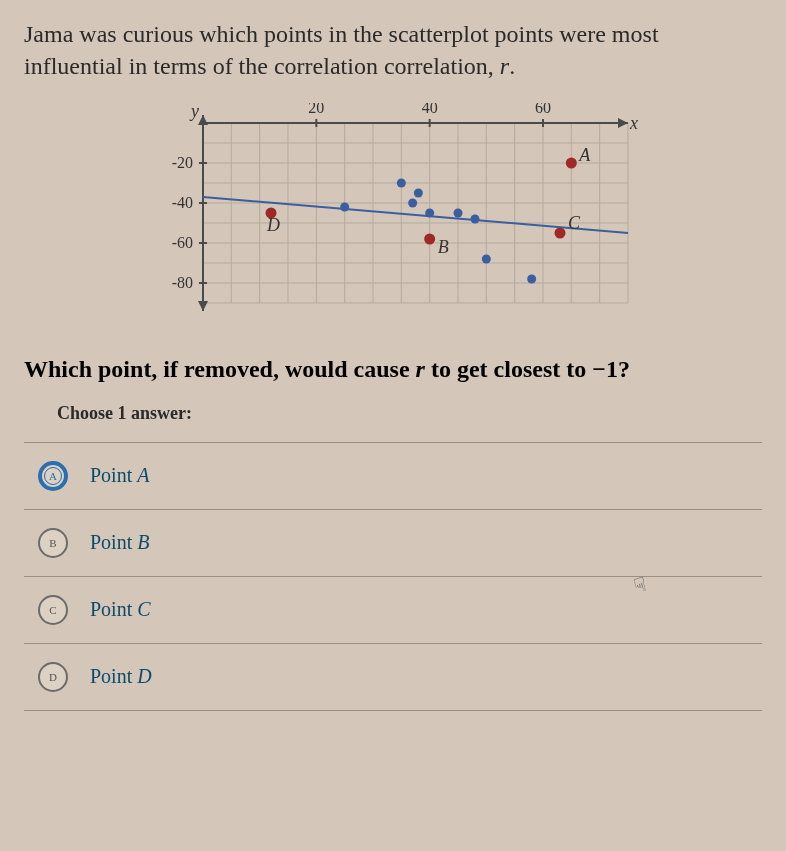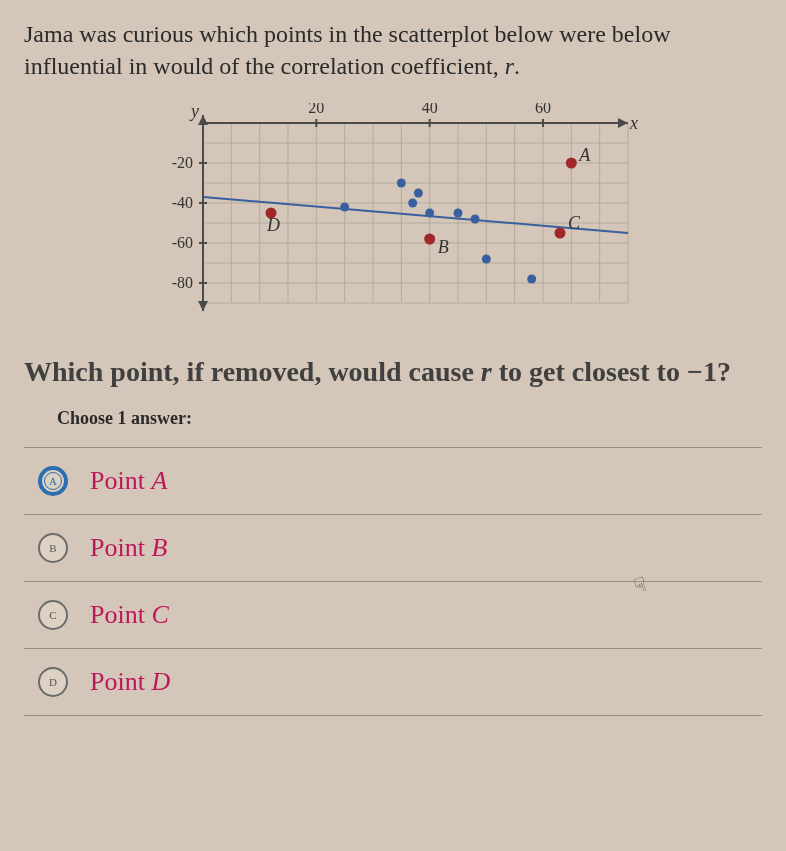--- a/index.html
+++ b/index.html
@@ -25,23 +25,23 @@
     display: flex;
     justify-content: center;
     margin: 10px 0 30px 0;
   }
   .chart-box {
     position: relative;
     width: 500px;
     height: 220px;
   }
   .prompt2 {
-    font-size: 28px;
+    font-size: 24px;
     font-weight: bold;
-    color: #404040;
+    color: #000000;
     margin-top: 33px;
     margin-bottom: 20px;
   }
   .choose {
     font-size: 18px;
     font-weight: bold;
     margin-bottom: 18px;
     margin-left: 33px;
   }
   .answers {
@@ -78,39 +78,39 @@
     display:flex;
     align-items:center;
     justify-content:center;
     font-size: 11px;
   }
   .radio.selected .inner-letter {
      border: 1px solid #2b6fb0;
      color: #2b6fb0;
   }
   .answer-label {
-    font-size: 26px;
-    color: #be185d;
+    font-size: 20px;
+    color: #0c4a6e;
   }
   .answer-label .pt-letter { font-style: italic; }
   .cursor-icon {
     position: absolute;
     right: 140px;
     top: 573px;
     font-size: 20px;
     color: #555;
     transform: rotate(-15deg);
   }
 </style>
 </head>
 <body>
 
 <div class="question-text">
-  <span>Jama was curious which points in the scatterplot below were below</span><br>
-  <span>influential in would of the correlation coefficient, </span><span class="italic">r</span><span>.</span>
+  <span>Jama was curious which points in the scatterplot points were most</span><br>
+  <span>influential in terms of the correlation correlation, </span><span class="italic">r</span><span>.</span>
 </div>
 
 <div class="chart-wrap">
   <div class="chart-box">
     <svg id="chart-svg" width="500" height="220">
         <line x1="60" y1="20" x2="60" y2="200" stroke="#b5ab9d" stroke-width="1"></line>
         <line x1="88.33333333333333" y1="20" x2="88.33333333333333" y2="200" stroke="#b5ab9d" stroke-width="1"></line>
         <line x1="116.66666666666666" y1="20" x2="116.66666666666666" y2="200" stroke="#b5ab9d" stroke-width="1"></line>
         <line x1="145" y1="20" x2="145" y2="200" stroke="#b5ab9d" stroke-width="1"></line>
         <line x1="173.33333333333331" y1="20" x2="173.33333333333331" y2="200" stroke="#b5ab9d" stroke-width="1"></line>

